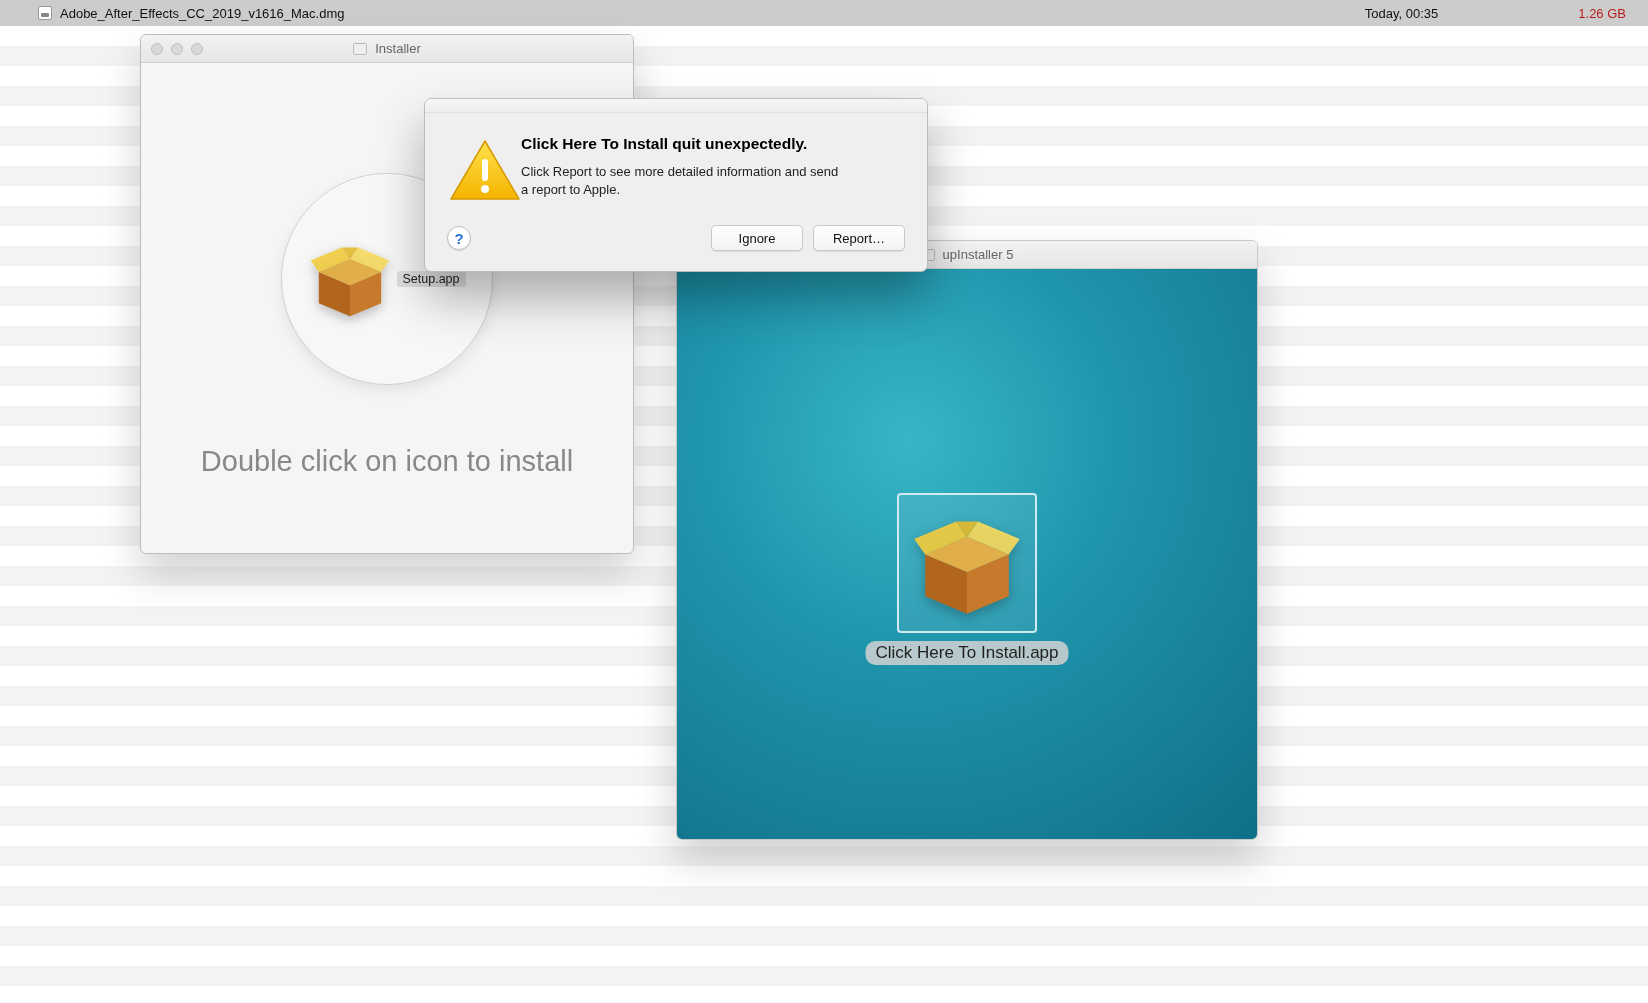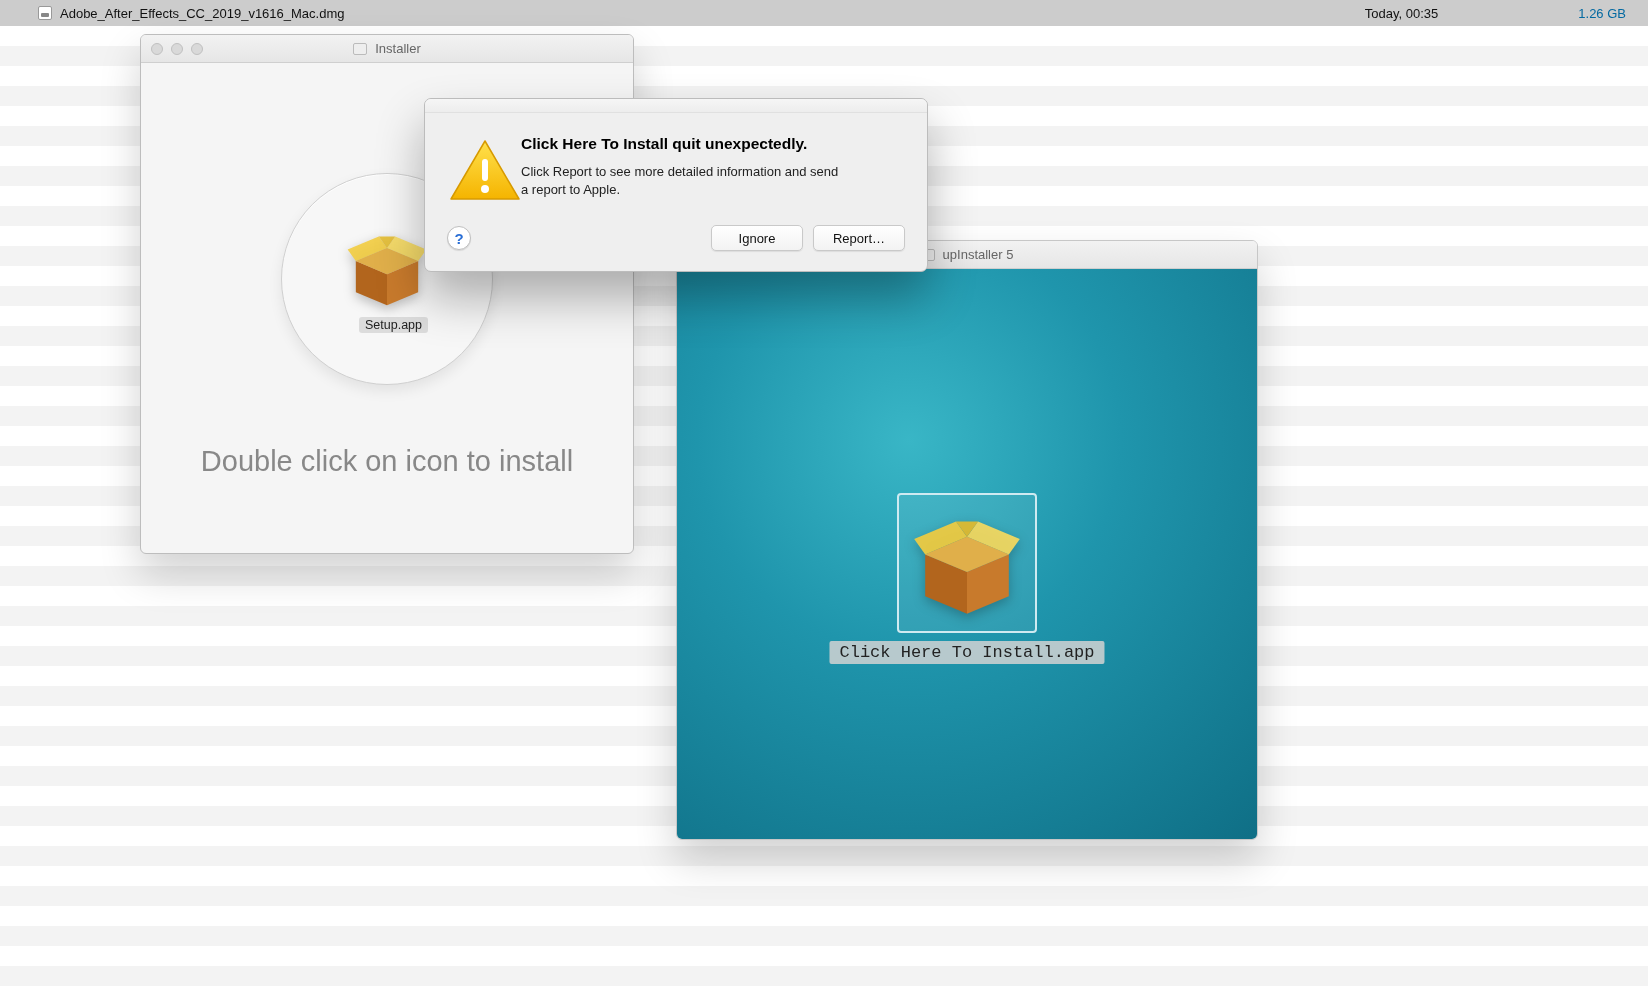--- a/index.html
+++ b/index.html
@@ -23,21 +23,21 @@
     border: 1px solid #999;
     border-radius: 2px;
     margin-right: 8px;
     display: inline-flex; align-items: flex-end; justify-content: center;
   }
   .file-row .dmg-icon::after {
     content:""; display:block; width:8px; height:4px; background:#888; border-radius:1px; margin-bottom:2px;
   }
   .file-row .spacer { flex: 1; }
   .file-row .file-date { margin-right: 140px; color:#111; }
-  .file-row .file-size { color:#0369a1; }
+  .file-row .file-size { color:#b91c1c; }
 
   
   .stripe-bg {
     position:absolute; top:26px; left:0; right:0; bottom:0;
     background: repeating-linear-gradient(to bottom, #ffffff 0 20px, #f3f3f3 20px 40px);
   }
 
   
   .installer-window {
     position:absolute;
@@ -77,21 +77,21 @@
     padding-top:110px;
   }
   .ring {
     width:212px; height:212px; border-radius:50%;
     border:1px solid #d0d0d0;
     box-shadow:0 6px 14px rgba(0,0,0,0.08), inset 0 1px 0 rgba(255,255,255,0.8);
     display:flex; align-items:center; justify-content:center;
     background:#f7f7f7;
   }
   .app-tile {
-    display:flex; flex-direction:column; align-items:flex-end; gap:6px;
+    display:flex; flex-direction:row; align-items:center; gap:6px;
   }
   .icon-shadow { filter: drop-shadow(0 4px 6px rgba(0,0,0,0.25)); }
   .file-label-badge {
     background:#dcdcdc; border-radius:3px; padding:1px 6px;
     font-size:12.5px; color:#222;
   }
   .install-hint {
     margin-top:60px;
     color:#888; font-size:29px; font-weight:400;
   }
@@ -119,23 +119,22 @@
     width:140px; height:140px;
     border:2px solid #cfeaf1;
     background:rgba(255,255,255,0.08);
     border-radius:4px;
     display:flex; align-items:center; justify-content:center;
   }
   .finder-label {
     position:absolute; top:372px; left:50%; transform:translateX(-50%);
     background:rgba(210,210,210,0.85);
     color:#222; font-size:17px;
-    padding:2px 10px; border-radius:2px;
+    padding:2px 10px; border-radius:10px;
     white-space:nowrap;
-    font-family:Liberation Mono, monospace;
   }
 
   
   .crash-dialog {
     position:absolute;
     top:98px; left:424px;
     width:504px;
     background:#efefef;
     border:1px solid #bcbcbc;
     border-radius:7px;

